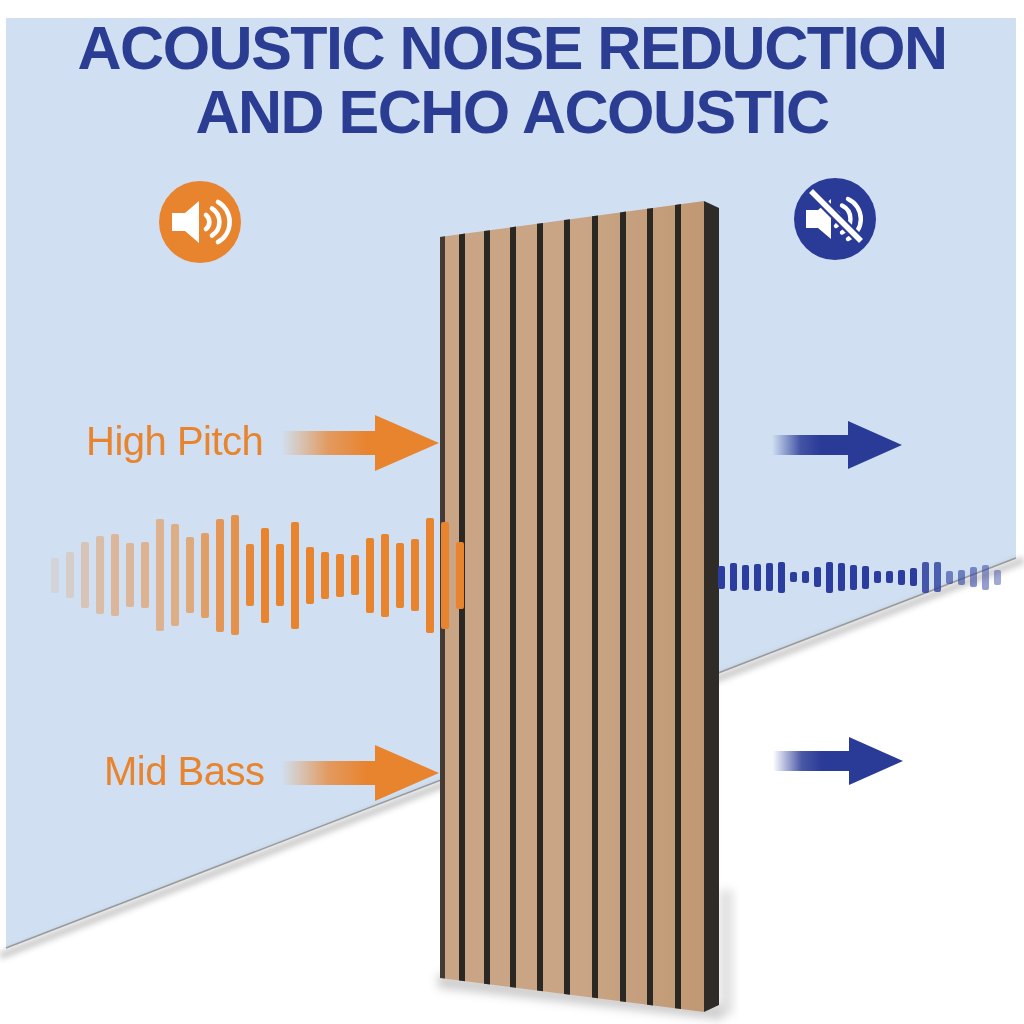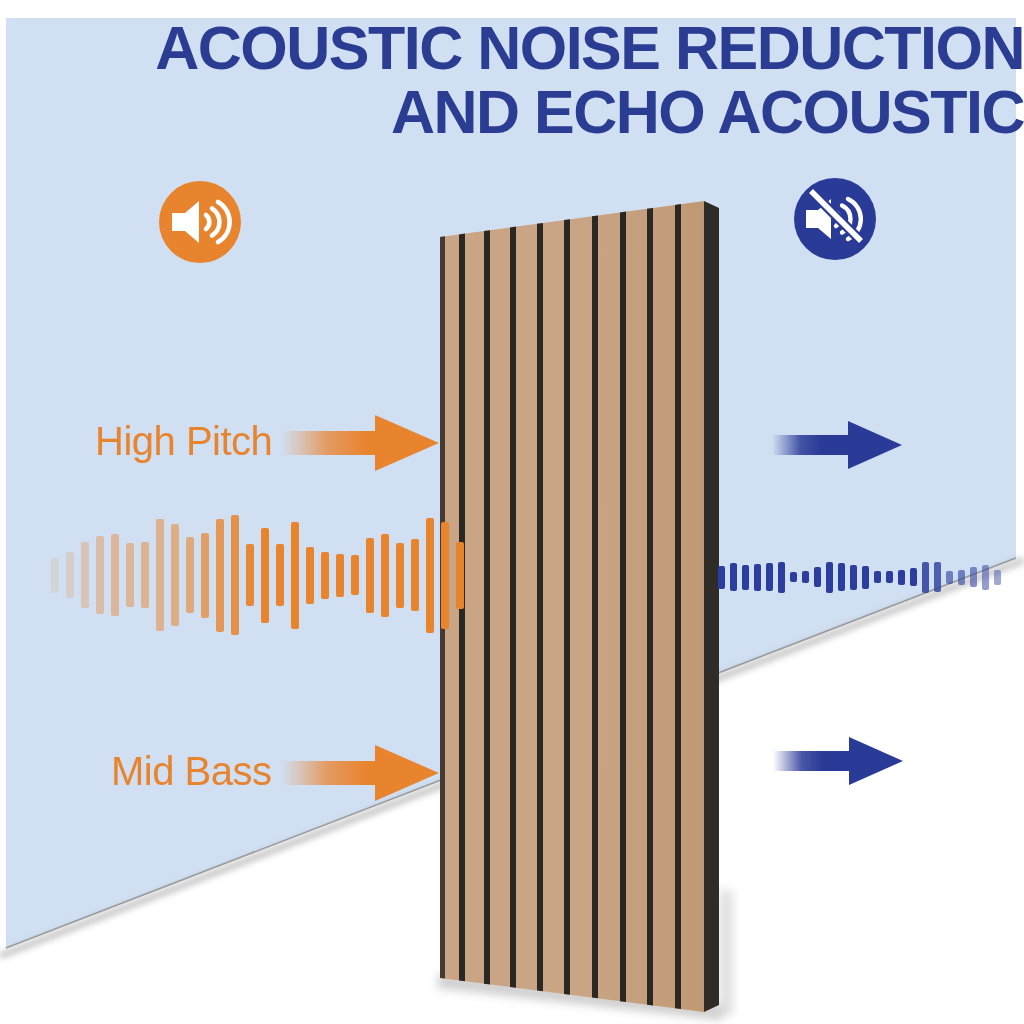--- a/index.html
+++ b/index.html
@@ -3,21 +3,21 @@
 <meta charset="utf-8">
 <style>
   html,body{margin:0;padding:0;background:#ffffff;}
   #stage{
     position:relative;width:1024px;height:1024px;overflow:hidden;
     background:#ffffff;font-family:"Liberation Sans",sans-serif;
   }
   #bg-svg{position:absolute;left:0;top:0;}
   .abs{position:absolute;}
   .title-block{
-    position:absolute;left:0;top:16px;width:1024px;text-align:right;
+    position:absolute;left:0;top:16px;width:1024px;text-align:center;
     color:var(--title-blue);font-weight:800;line-height:64px;
     letter-spacing:-1.5px;
   }
   .title-line{font-size:61px;}
   .side-label{
     position:absolute;color:var(--orange);font-size:40px;
     letter-spacing:-0.5px;white-space:nowrap;
   }
   .wave{
     position:absolute;display:flex;align-items:center;
@@ -113,21 +113,21 @@
     <path d="M12,32 h12 l13,-11 v40 l-13,-11 h-12 z" fill="#ffffff"></path>
     <g fill="none" stroke="#ffffff" stroke-width="4.4" stroke-linecap="round">
       <path d="M42,34 a8.5,8.5 0 0 1 0,14"></path>
       <path d="M48,27.5 a15,15 0 0 1 0,27"></path>
       <path d="M54,21 a22,22 0 0 1 0,40"></path>
     </g>
     <line x1="16" y1="12" x2="68" y2="64" style="stroke:var(--blue)" stroke-width="10"></line>
     <line x1="17" y1="13" x2="67" y2="63" stroke="#ffffff" stroke-width="5.5"></line>
   </svg>
 
-  <div class="side-label" style="left:95px;top:419px">High Pitch</div>
+  <div class="side-label" style="left:86px;top:419px">High Pitch</div>
   <svg class="abs" style="left:281px;top:412px" width="158" height="62" viewBox="0 0 158 62">
     <polygon points="0,19 94,19 94,3 158,31 94,59 94,43 0,43" fill="url(#gradO)"></polygon>
   </svg>
 
   <svg class="abs" style="left:772px;top:419px" width="130" height="52" viewBox="0 0 130 52">
     <polygon points="0,16 76,16 76,2 130,26 76,50 76,36 0,36" fill="url(#gradB)"></polygon>
   </svg>
 
   <div class="wave wave-incoming">
       <div class="bar" style="height: 35px; opacity: 0.12; background: rgb(232, 131, 46);"></div>
@@ -180,21 +180,21 @@
       <div class="bar" style="height: 18px; opacity: 1; background: rgb(43, 61, 158);"></div>
       <div class="bar" style="height: 31px; opacity: 0.85; background: rgb(43, 61, 158);"></div>
       <div class="bar" style="height: 30px; opacity: 0.8; background: rgb(43, 61, 158);"></div>
       <div class="bar" style="height: 13px; opacity: 0.6; background: rgb(43, 61, 158);"></div>
       <div class="bar" style="height: 15px; opacity: 0.6; background: rgb(43, 61, 158);"></div>
       <div class="bar" style="height: 20px; opacity: 0.55; background: rgb(43, 61, 158);"></div>
       <div class="bar" style="height: 25px; opacity: 0.5; background: rgb(43, 61, 158);"></div>
       <div class="bar" style="height: 15px; opacity: 0.45; background: rgb(43, 61, 158);"></div>
     </div>
 
-  <div class="side-label" style="left:111px;top:749px">Mid Bass</div>
+  <div class="side-label" style="left:104px;top:749px">Mid Bass</div>
   <svg class="abs" style="left:281px;top:742px" width="158" height="62" viewBox="0 0 158 62">
     <polygon points="0,19 94,19 94,3 158,31 94,59 94,43 0,43" fill="url(#gradO)"></polygon>
   </svg>
 
   <svg class="abs" style="left:773px;top:735px" width="130" height="52" viewBox="0 0 130 52">
     <polygon points="0,16 76,16 76,2 130,26 76,50 76,36 0,36" fill="url(#gradB)"></polygon>
   </svg>
 
 </div>
 

